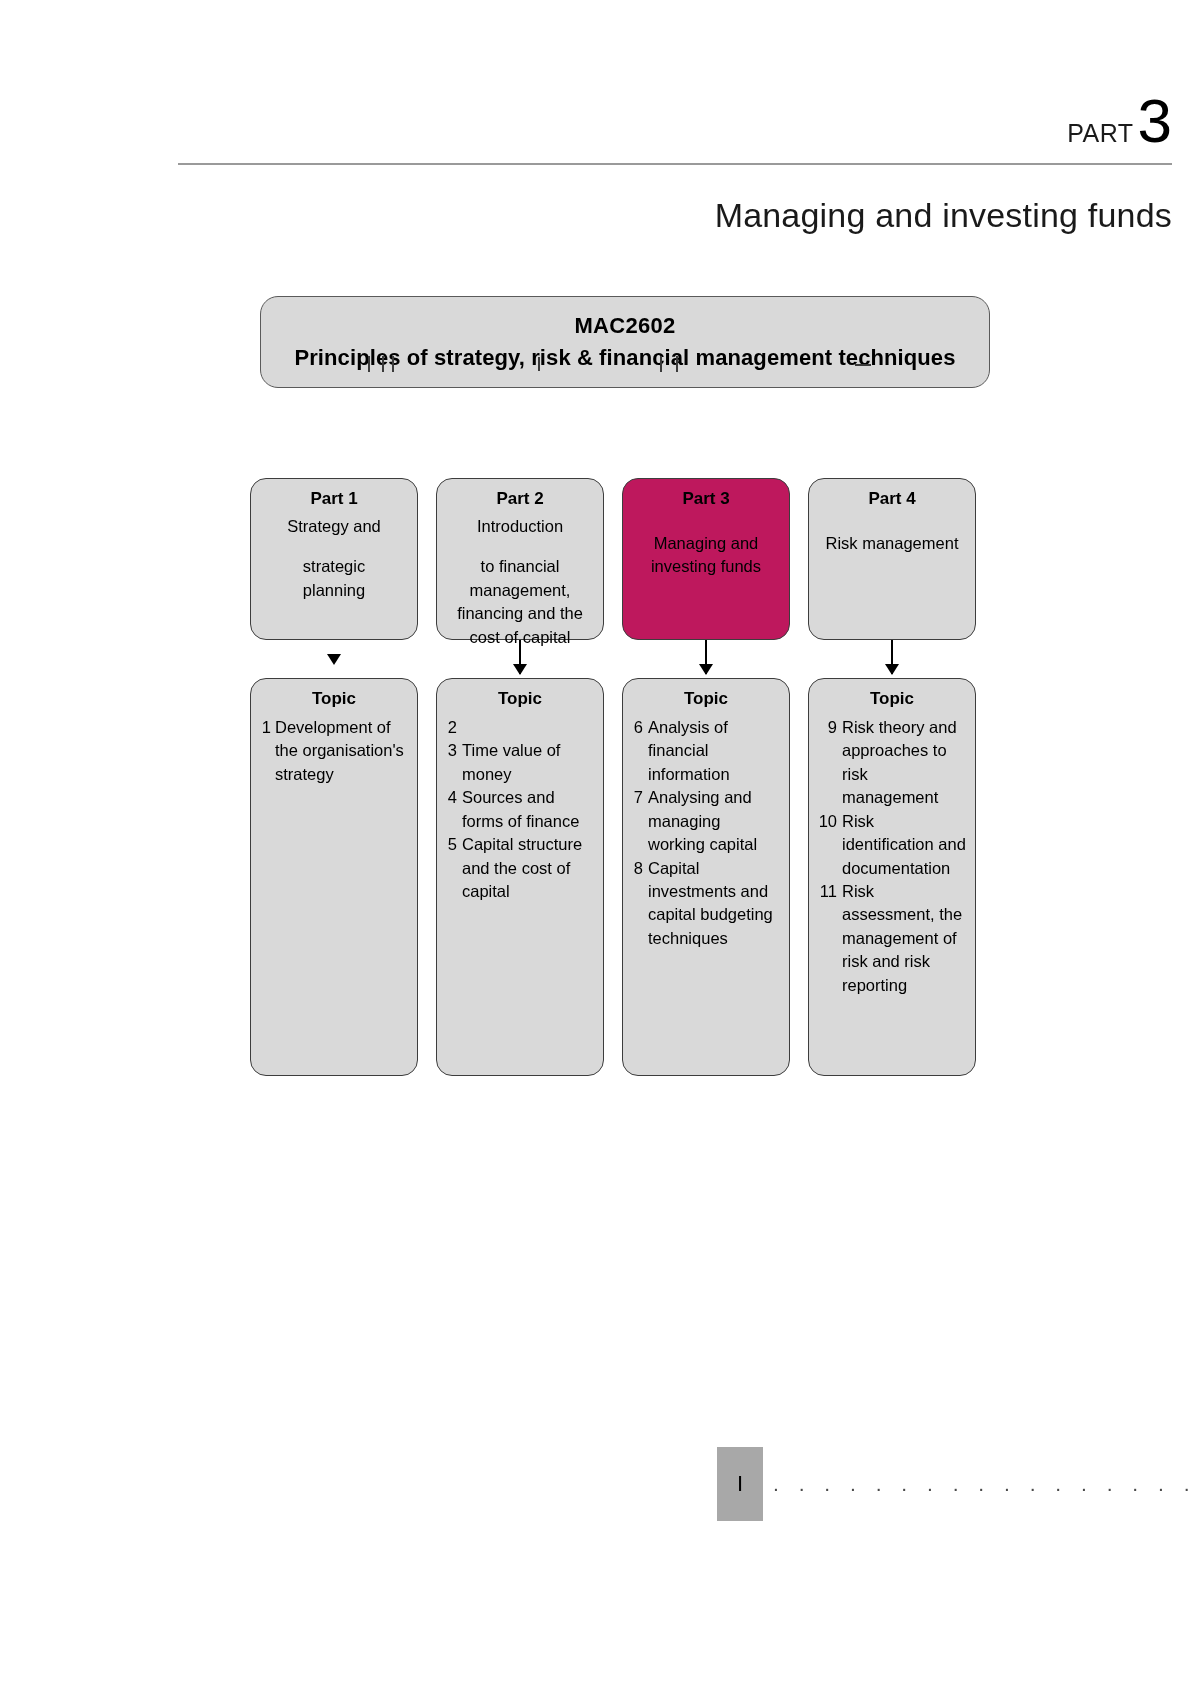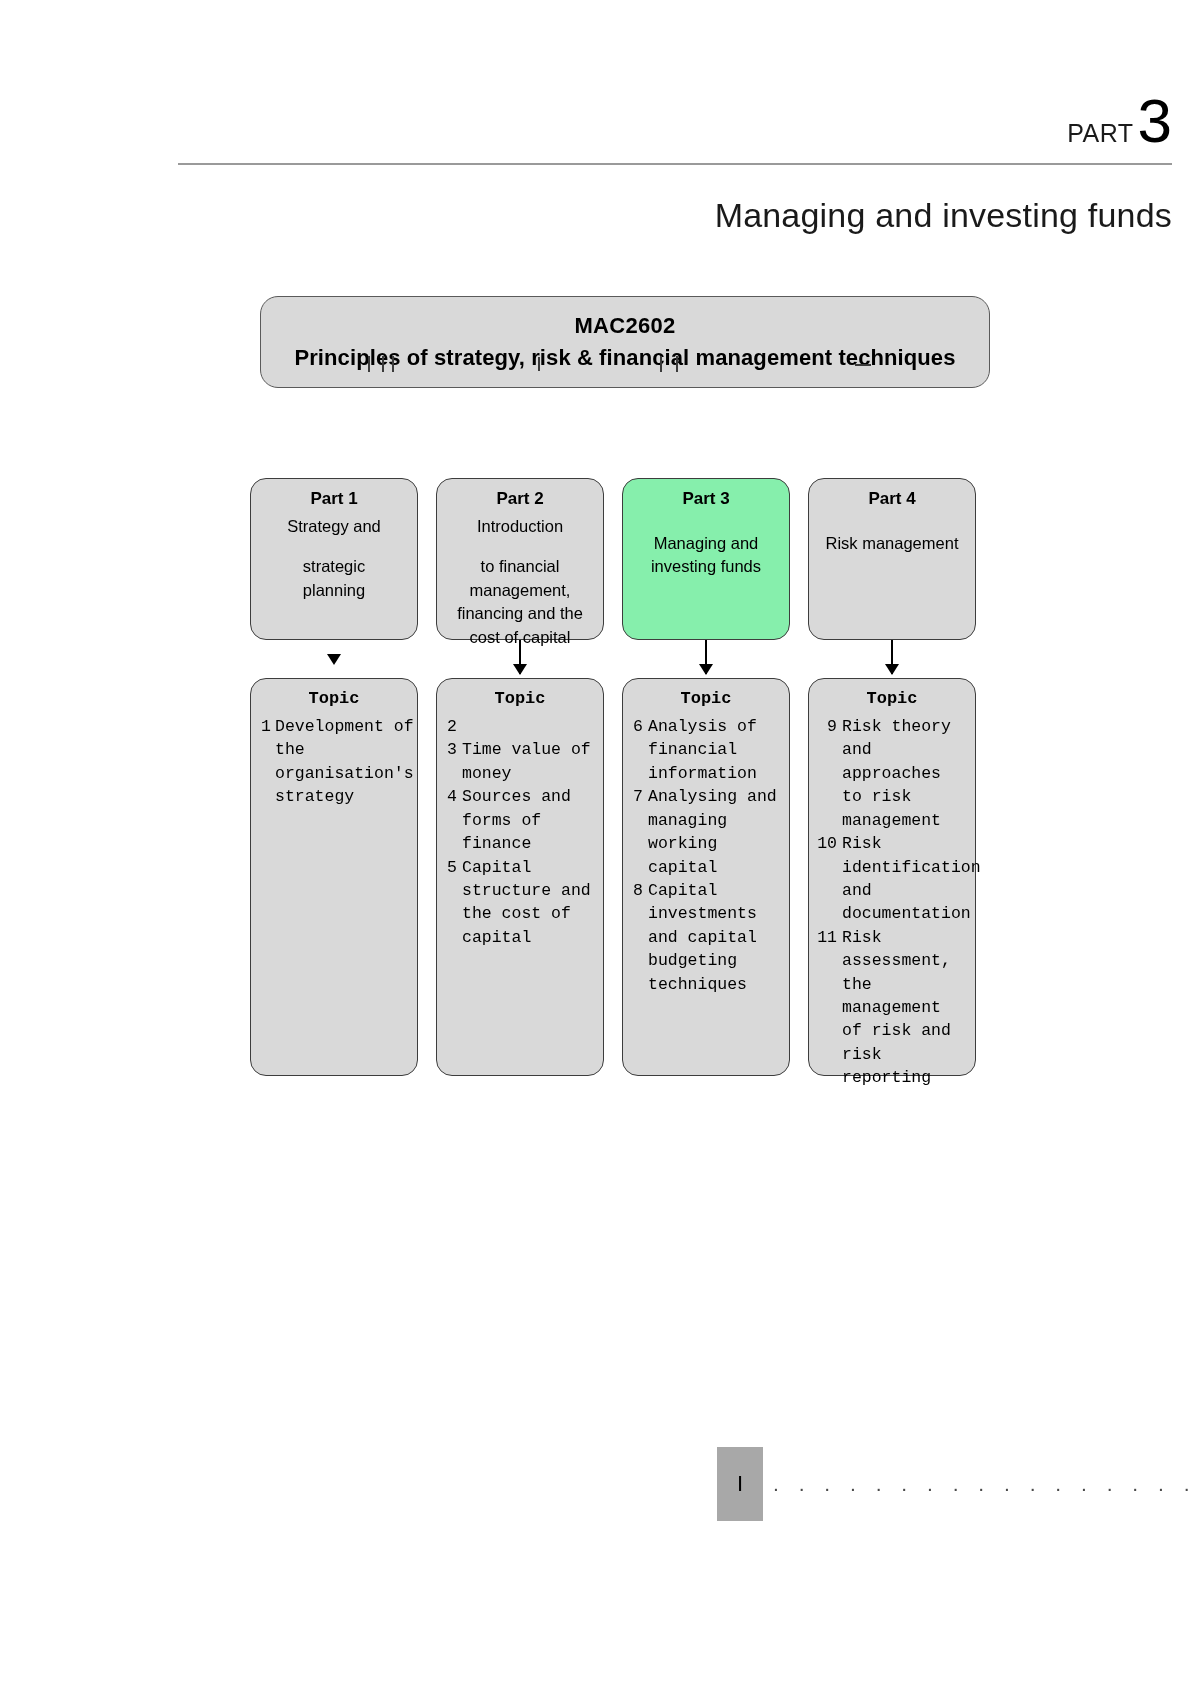--- a/index.html
+++ b/index.html
@@ -112,21 +112,21 @@
 
   .part-box {
     width: 168px;
     height: 162px;
     border: 1.5px solid #3d3d3d;
     border-radius: 16px;
     background: #d9d9d9;
     padding: 10px 8px 20px;
     text-align: center;
   }
-  .part-box.current { background: #86efac; }
+  .part-box.current { background: #be185d; }
 
   .part-box .bx-title {
     font-size: 17px;
     font-weight: bold;
     margin-bottom: 6px;
   }
   .part-box .bx-line {
     font-size: 16.5px;
     line-height: 1.42;
   }
@@ -157,21 +157,20 @@
 
   .topic-box {
     position: absolute;
     top: 200px;
     width: 168px;
     height: 398px;
     border: 1.5px solid #3d3d3d;
     border-radius: 16px;
     background: #d9d9d9;
     padding: 10px 8px 8px;
-    font-family: Liberation Mono, monospace;
   }
   .topic-box .bx-title {
     font-size: 17px;
     font-weight: bold;
     text-align: center;
     margin-bottom: 7px;
   }
   .topic-list {
     list-style: none;
     font-size: 16.5px;

